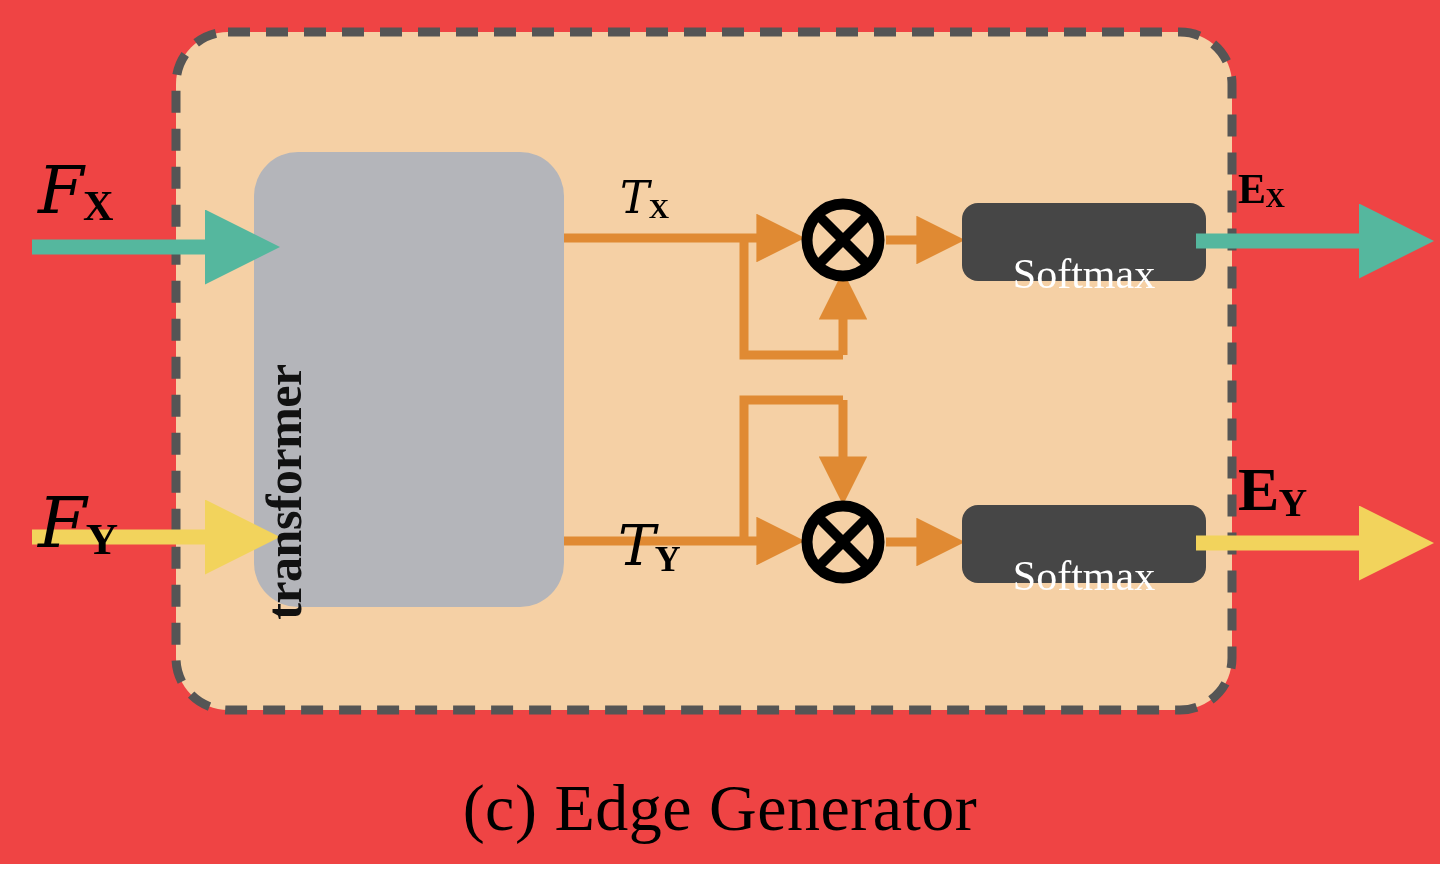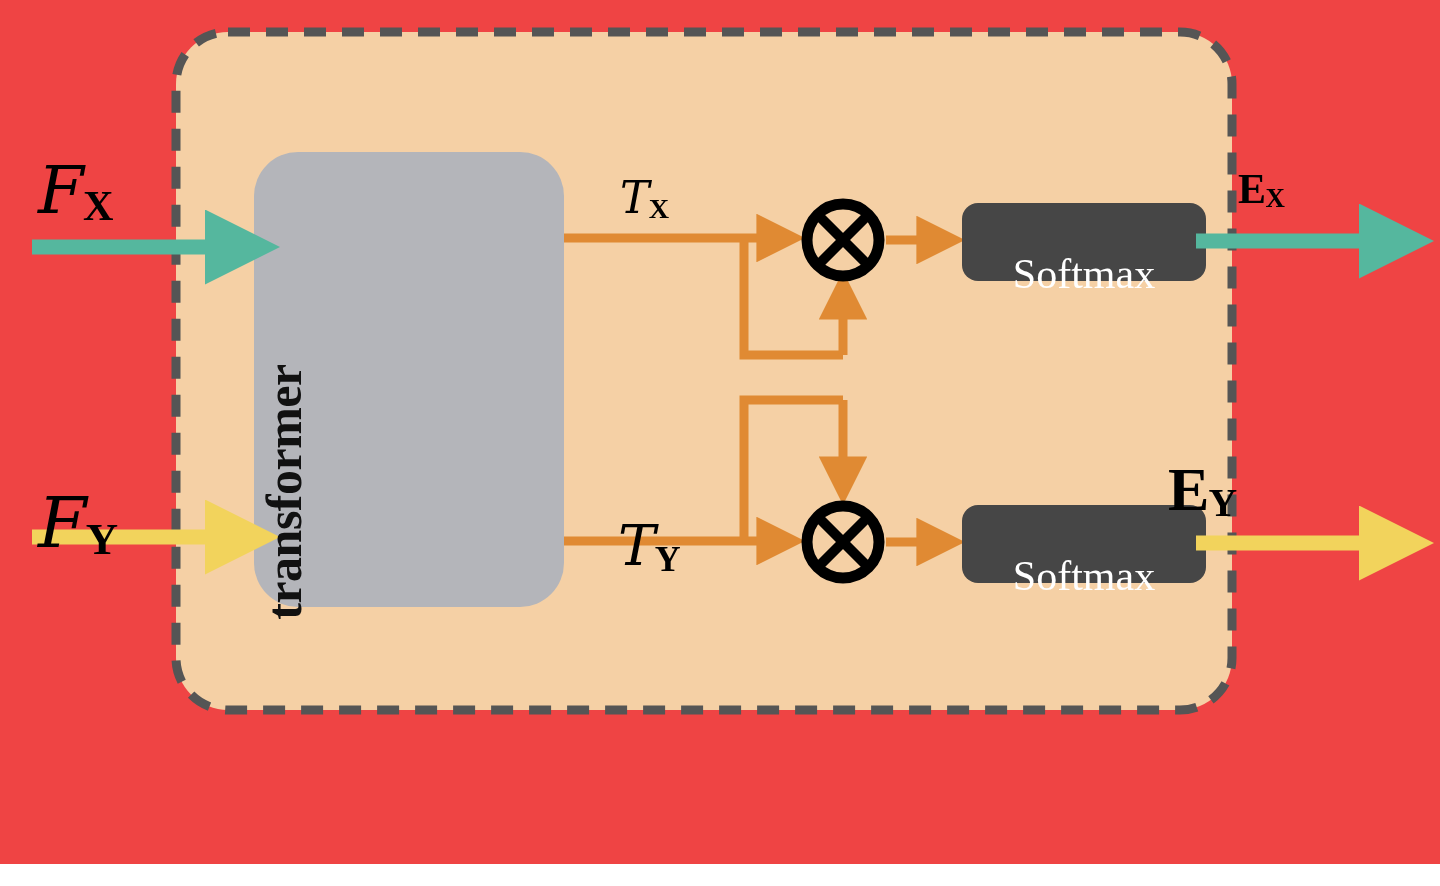--- a/index.html
+++ b/index.html
@@ -54,21 +54,21 @@
   
   #label-fx { left: 38px;  top: 158px; font-size: 66px; }
   #label-fy { left: 38px;  top: 448px; font-size: 70px; margin-top: 40px; }
 
   
   #label-tx { left: 620px; top: 176px; font-size: 44px; }
   #label-ty { left: 618px; top: 518px; font-size: 56px; }
 
   
   #label-ex { left: 1238px; top: 168px; font-size: 42px; }
-  #label-ey { left: 1168px; top: 458px; font-size: 62px; }
+  #label-ey { left: 1238px; top: 458px; font-size: 62px; }
 
   
   #transformer-text {
     position: absolute;
     left: 0; top: 0;
     width: 310px;
     height: 60px;
     transform: translate(254px, 647px) rotate(-90deg);
     transform-origin: 0 0;
     display: flex;
@@ -192,14 +192,15 @@
 
   <div class="lbl" id="label-ey">
     <span class="bold-roman">E</span><span class="sub">Y</span>
   </div>
 
   <div id="transformer-text">transformer</div>
 
   <div class="softmax-label" id="softmax-top-label">Softmax</div>
   <div class="softmax-label" id="softmax-bottom-label">Softmax</div>
 
+  <div id="caption">(c) Edge Generator</div>
 
 </div>
 
 </body></html>

